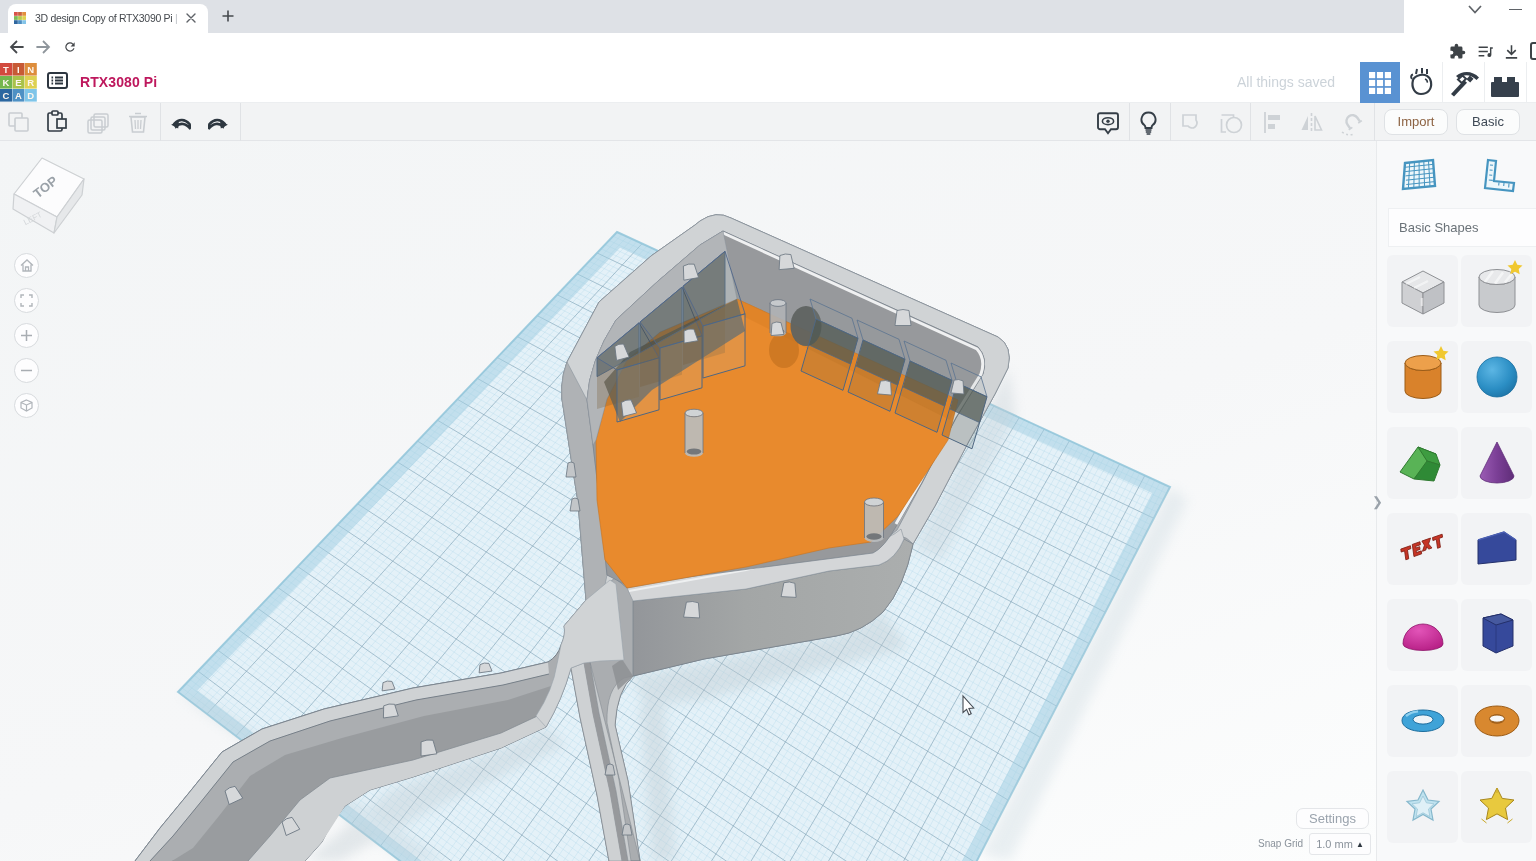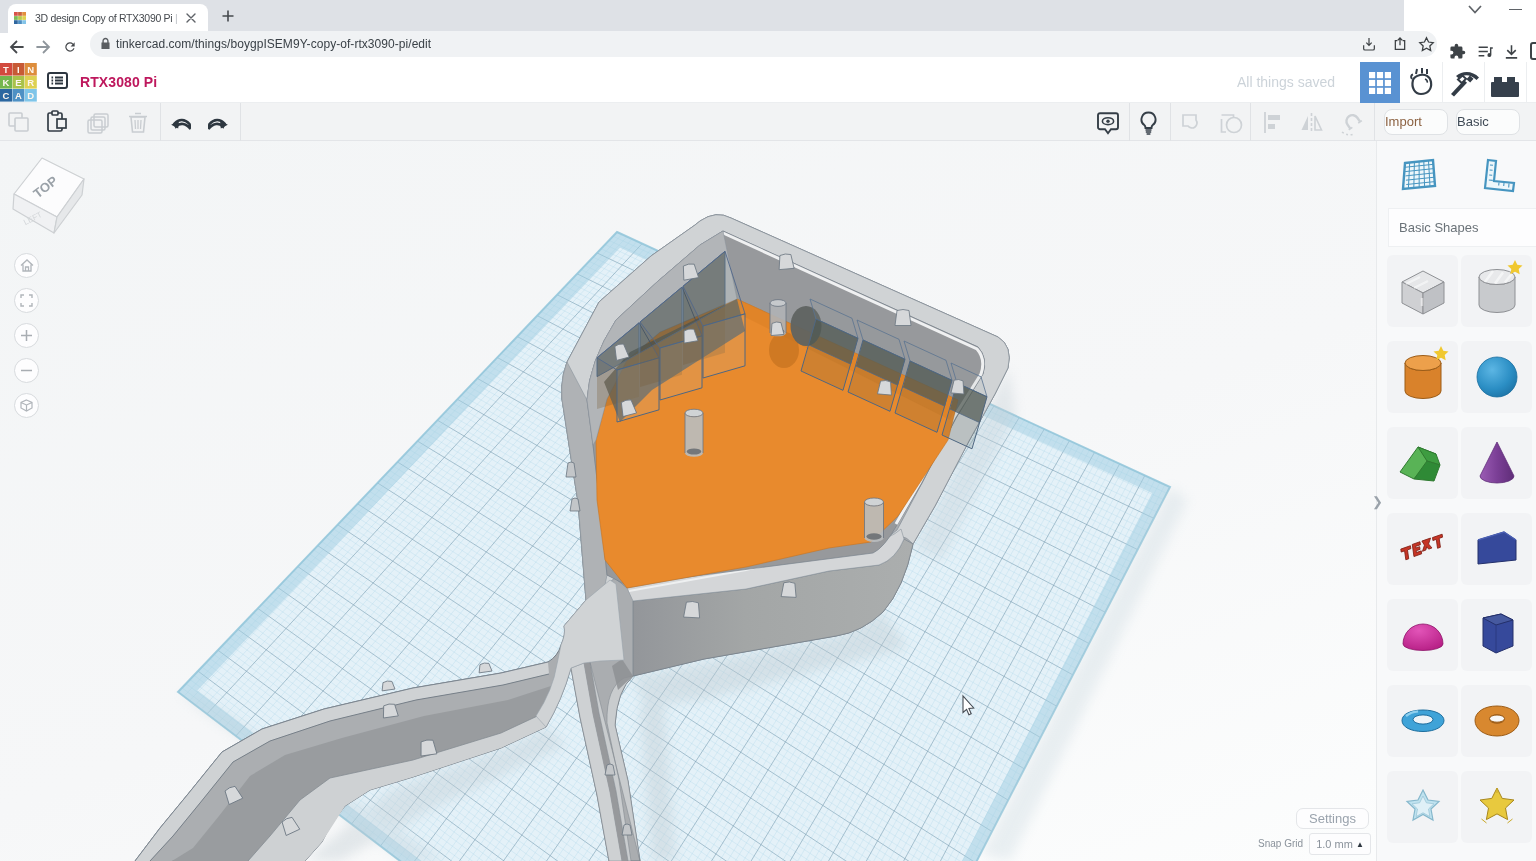--- a/index.html
+++ b/index.html
@@ -11,21 +11,21 @@
 #omni{position:absolute;left:90px;top:-2px;width:1347px;height:26px;background:#f0f2f4;border-radius:13px}
 #url{position:absolute;left:26px;top:5.5px;font-size:12px;color:#3a4147;letter-spacing:0.05px}
 #tkhead{position:absolute;left:0;top:61px;width:1536px;height:42px;background:#fff;border-bottom:1px solid #eceef0}
 #tklogo{position:absolute;left:0;top:2px}
 #designname{position:absolute;left:80px;top:13px;font-size:14px;font-weight:bold;color:#be185d;letter-spacing:0.1px}
 #saved{position:absolute;left:1237px;top:13px;font-size:14px;color:#ccd3d9}
 .hsep{position:absolute;top:1px;width:1px;height:41px;background:#eceef0}
 #tktool{position:absolute;left:0;top:103px;width:1536px;height:38px;background:#f2f3f4;border-bottom:1px solid #e3e5e8}
 .ti{position:absolute}
 .tsep{position:absolute;top:0;width:1px;height:38px;background:#e0e2e5}
-.impbtn{position:absolute;top:6px;width:64px;height:26px;background:#fbfcfc;border:1px solid #dfe2e5;border-radius:8px;font-size:13px;color:#8c6242;line-height:24px}
+.impbtn{position:absolute;top:6px;width:64px;height:26px;background:#fbfcfc;border:1px solid #dfe2e5;border-radius:8px;font-size:13px;color:#8c6242;text-align:center;line-height:24px}
 #canvas{position:absolute;left:0;top:141px;width:1376px;height:720px;background:linear-gradient(160deg,#f3f5f6 0%,#f6f7f8 55%,#fcfdfd 100%);overflow:hidden}
 #panel{position:absolute;left:1376px;top:141px;width:160px;height:720px;background:#f8f9fa;border-left:1px solid #e8eaec;overflow:hidden}
 #bshead{position:absolute;left:11px;top:67px;width:160px;height:39px;background:#fdfdfe;border:1px solid #eef0f2;line-height:37px;padding-left:10px;font-size:13px;color:#6a7278}
 .cell{position:absolute;width:71px;height:72px;background:#f2f3f5;border-radius:6px}
 #collapse{position:absolute;left:1372px;top:494px;font-size:13px;color:#9aa2aa}
 #vcube{position:absolute;left:0px;top:8px}
 .nbtn{position:absolute;left:14px;width:25px;height:25px;border-radius:50%;background:#fdfdfe;border:1px solid #d8dbde;display:flex;align-items:center;justify-content:center}
 #settingsbtn{position:absolute;left:1296px;top:667px;width:73px;height:21px;background:#fdfdfe;border:1px solid #e4e6e9;border-radius:7px;font-size:13px;color:#9aa3ad;text-align:center;line-height:19px}
 #snaplbl{position:absolute;left:1258px;top:697px;font-size:10px;color:#8a929b}
 #snapdd{position:absolute;left:1309px;top:692px;width:62px;height:22px;background:#fdfdfe;border:1px solid #e4e6e9;border-radius:3px;font-size:11px;color:#8a929b;text-align:center;line-height:20px}
@@ -62,37 +62,20 @@
     <div id="nav">
  <svg style="position:absolute;left:9px;top:7px" width="15" height="14" viewBox="0 0 15 14">
         <path d="M8,1 L2,7 L8,13 M2,7 L14.6,7" stroke="#46494d" stroke-width="1.8" fill="none"></path>
       </svg>
  <svg style="position:absolute;left:36px;top:7px" width="15" height="14" viewBox="0 0 15 14">
         <path d="M7,1 L13,7 L7,13 M13,7 L0.4,7" stroke="#8f969c" stroke-width="1.8" fill="none"></path>
       </svg>
  <svg style="position:absolute;left:63px;top:7px" width="14" height="14" viewBox="0 0 24 24">
         <path fill="#46494d" d="M17.65 6.35A8 8 0 1 0 19.73 14h-2.08a6 6 0 1 1-1.41-6.24L13 11h7V4z"></path>
       </svg>
- <div id="omni">
-   <svg style="position:absolute;left:10px;top:6.4px" width="11" height="13" viewBox="0 0 12 14">
-          <path fill="#5a5d61" d="M6,0.8c-1.9,0-3.4,1.5-3.4,3.4V6H1.6v7h8.8V6H9.4V4.2C9.4,2.3,7.9,0.8,6,0.8z M6,2.3c1.1,0,1.9,0.8,1.9,1.9V6H4.1V4.2C4.1,3.1,4.9,2.3,6,2.3z"></path>
-        </svg>
-   <span id="url">tinkercad.com/things/boygpISEM9Y-copy-of-rtx3090-pi/edit</span>
-   <svg style="position:absolute;left:1271px;top:5px" width="16" height="16" viewBox="0 0 24 24" fill="none" stroke="#3c4043" stroke-width="1.8">
-          <path d="M4 14v5a2 2 0 0 0 2 2h12a2 2 0 0 0 2-2v-5"></path>
-          <path d="M12 3v11 M8 10l4 4 4-4"></path>
-        </svg>
-   <svg style="position:absolute;left:1302px;top:5px" width="16" height="16" viewBox="0 0 24 24" fill="none" stroke="#3c4043" stroke-width="1.9">
-          <path d="M8,7 H5 V20 H19 V7 h-3"></path>
-          <path d="M12,14 V3.5 M8.5,6.5 L12,3 l3.5,3.5"></path>
-        </svg>
-   <svg style="position:absolute;left:1328px;top:5px" width="17" height="17" viewBox="0 0 24 24" fill="none" stroke="#3c4043" stroke-width="1.8">
-          <path d="M12 2.5l2.9 6 6.6.9-4.8 4.6 1.2 6.5-5.9-3.2-5.9 3.2 1.2-6.5L2.5 9.4l6.6-.9z"></path>
-        </svg>
- </div>
  <svg style="position:absolute;left:1449px;top:10px" width="17" height="17" viewBox="0 0 24 24" fill="#3e4347">
         <path d="M20.5 11H19V7a2 2 0 0 0-2-2h-4V3.5a2.5 2.5 0 0 0-5 0V5H4a2 2 0 0 0-2 2v3.8h1.5a2.7 2.7 0 0 1 0 5.4H2V20a2 2 0 0 0 2 2h3.8v-1.5a2.7 2.7 0 0 1 5.4 0V22H17a2 2 0 0 0 2-2v-4h1.5a2.5 2.5 0 0 0 0-5z"></path>
       </svg>
  <svg style="position:absolute;left:1476px;top:10px" width="18" height="17" viewBox="0 0 24 24" fill="none" stroke="#3e4347" stroke-width="2">
         <path d="M3 6h13M3 12h13M3 18h8"></path>
         <path fill="#3e4347" stroke="none" d="M19 6v8.3a2.8 2.8 0 1 0 2 2.7V8h2V6z"></path>
       </svg>
  <svg style="position:absolute;left:1503px;top:10px" width="17" height="17" viewBox="0 0 24 24" fill="none" stroke="#3e4347" stroke-width="2.2">
         <path d="M12 3v12M6 10l6 6 6-6M4 21h16"></path>
       </svg>

